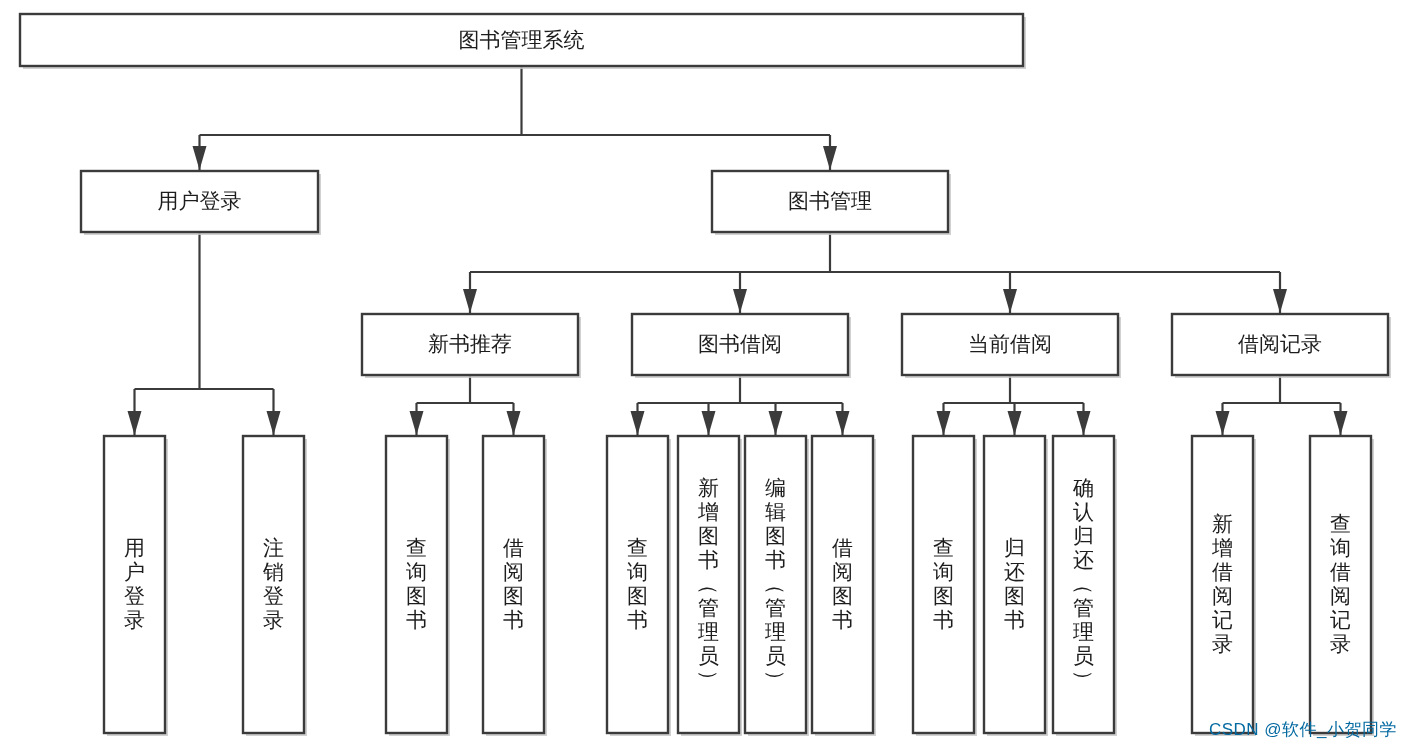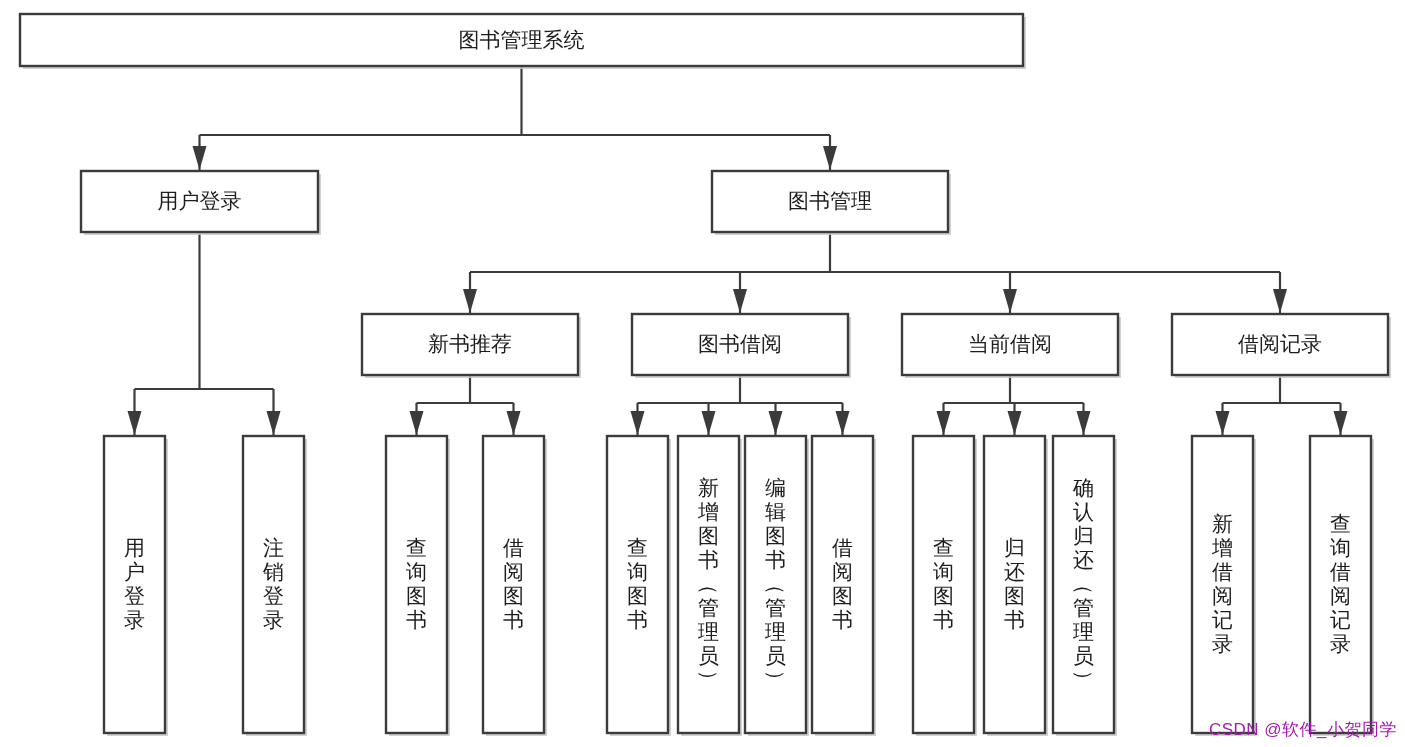--- a/index.html
+++ b/index.html
@@ -58,21 +58,21 @@
     font-size: 21px;
     fill: #1d1d1d;
     text-anchor: middle;
   }
   .watermark-text {
     position: absolute;
     right: 8px;
     bottom: 6px;
     font-family: "Liberation Sans", sans-serif;
     font-size: 17px;
-    color: #a21caf;
+    color: #0369a1;
     letter-spacing: 0.5px;
     white-space: nowrap;
     pointer-events: none;
   }
 </style>
 </head>
 <body>
 
 <div id="diagram-root">
   <svg id="diagram-svg" viewBox="0 0 1405 747" xmlns="http://www.w3.org/2000/svg">

